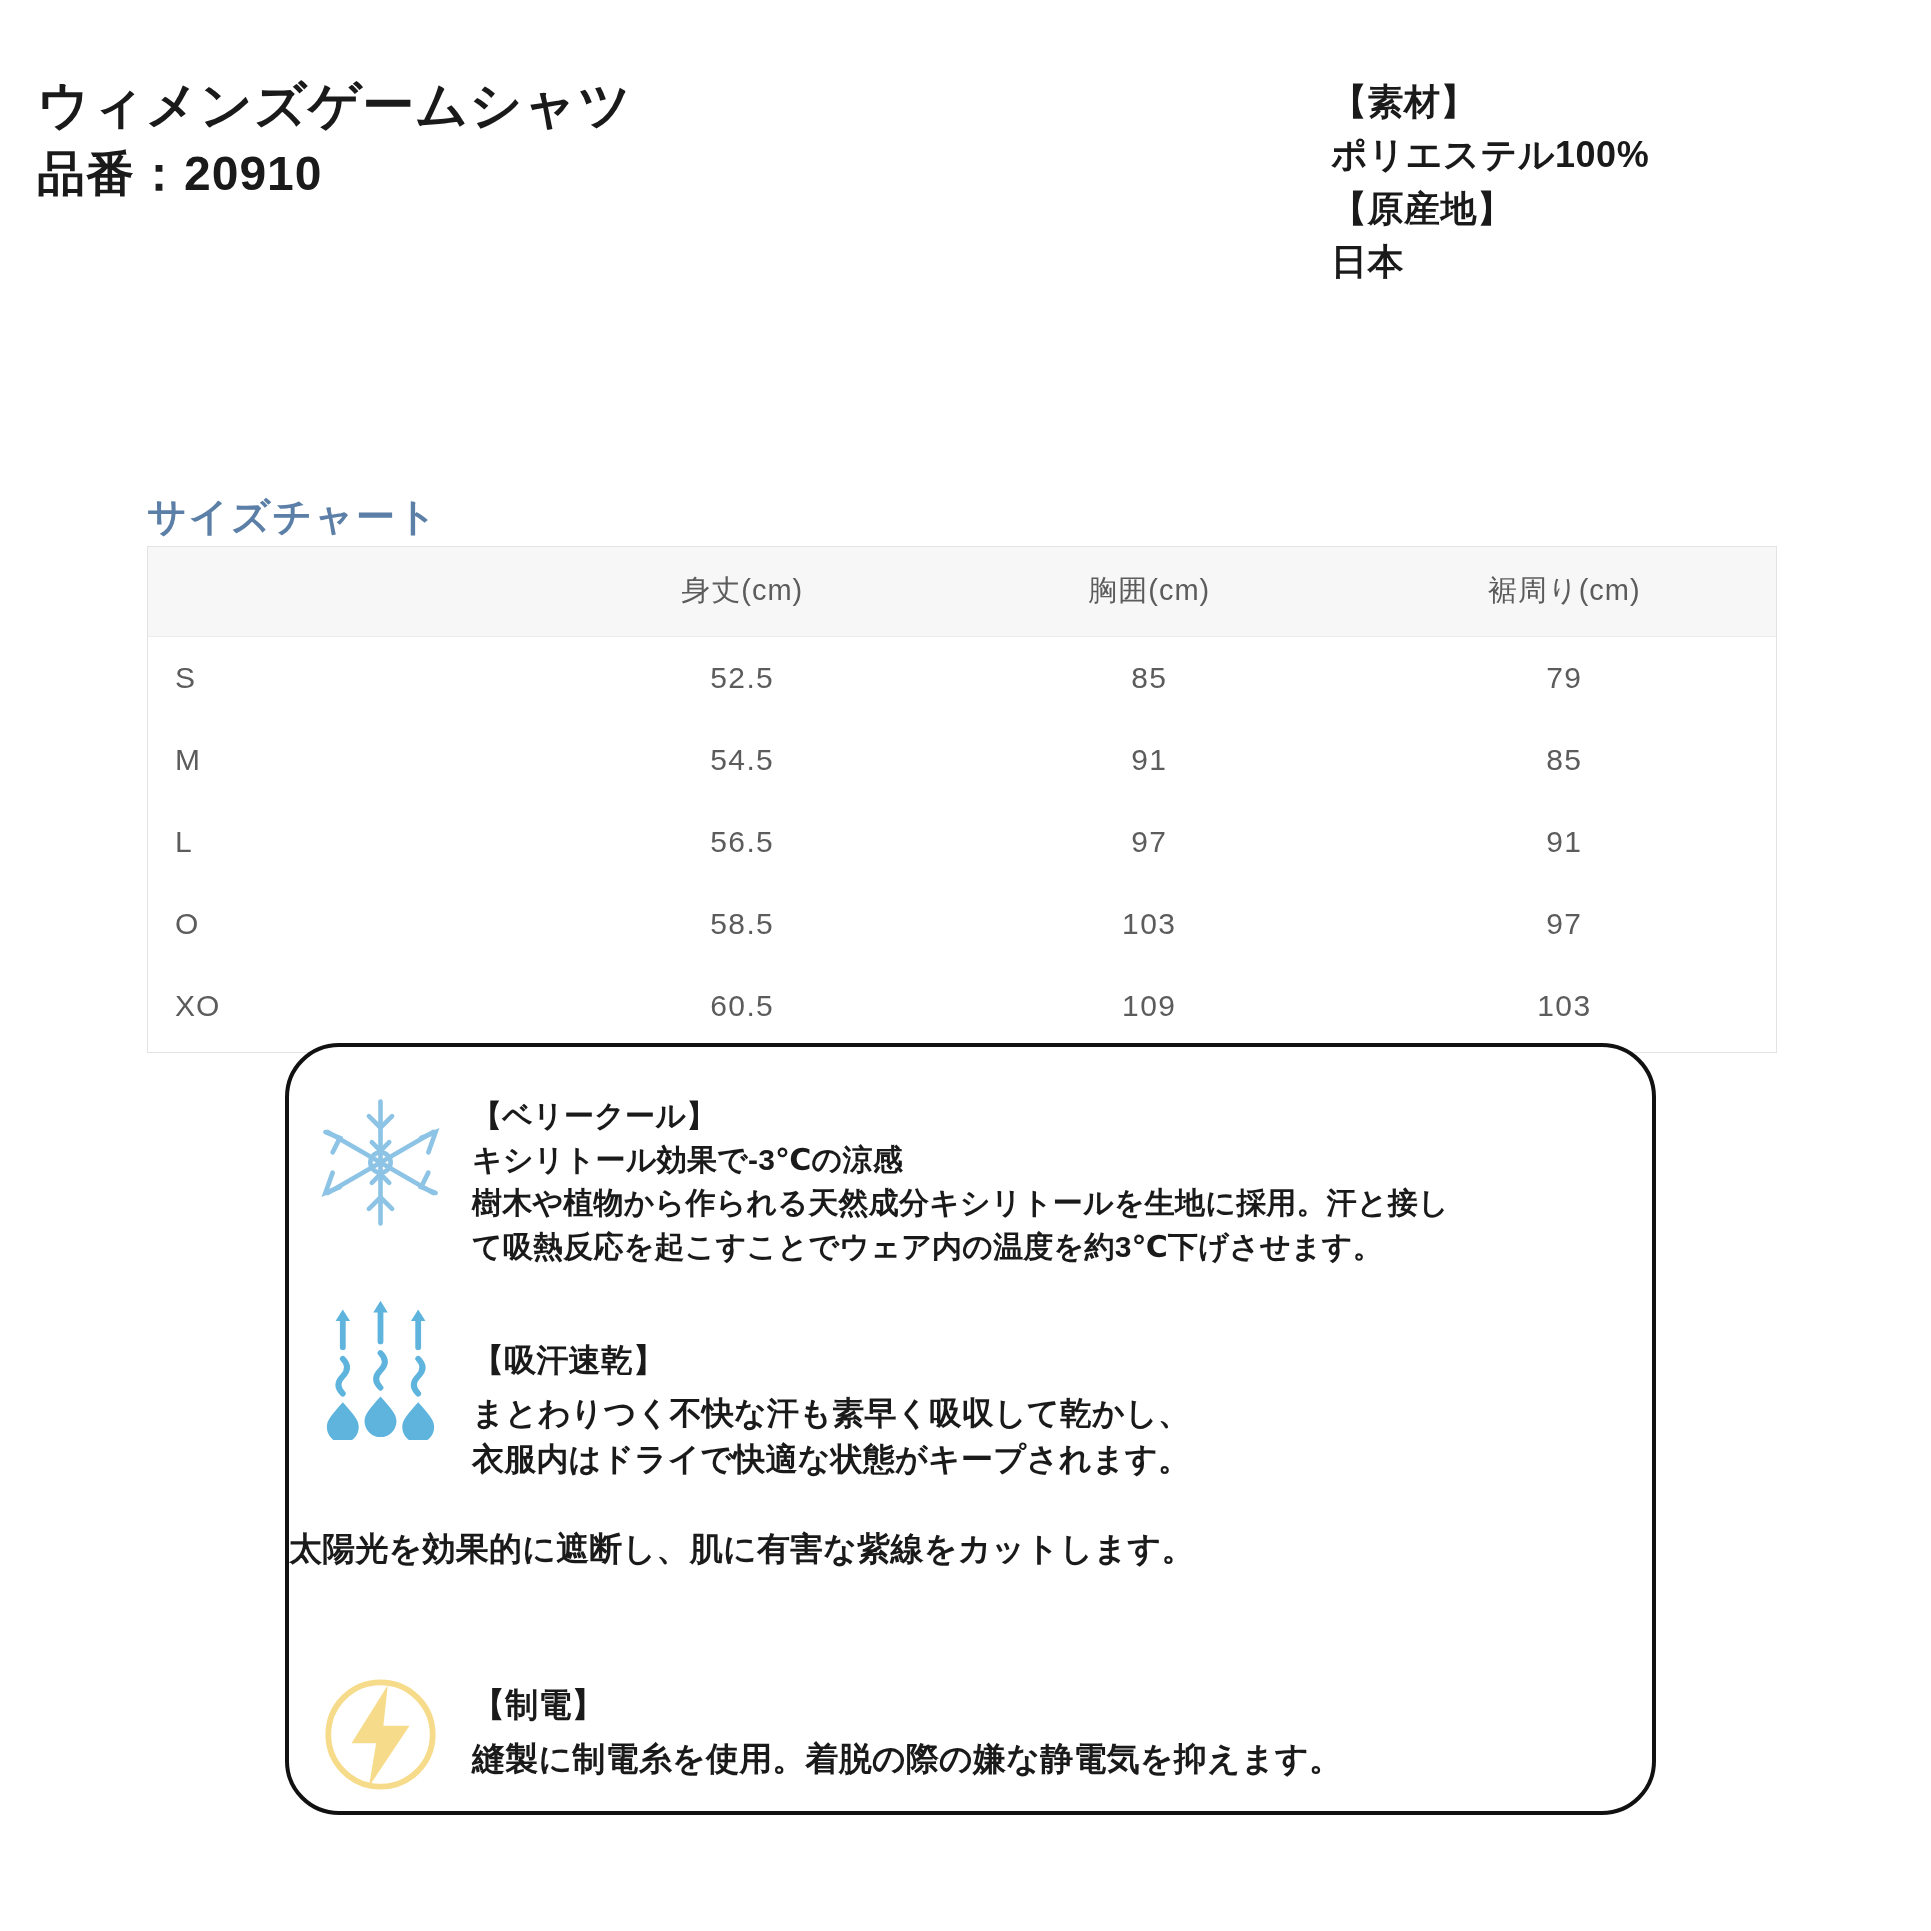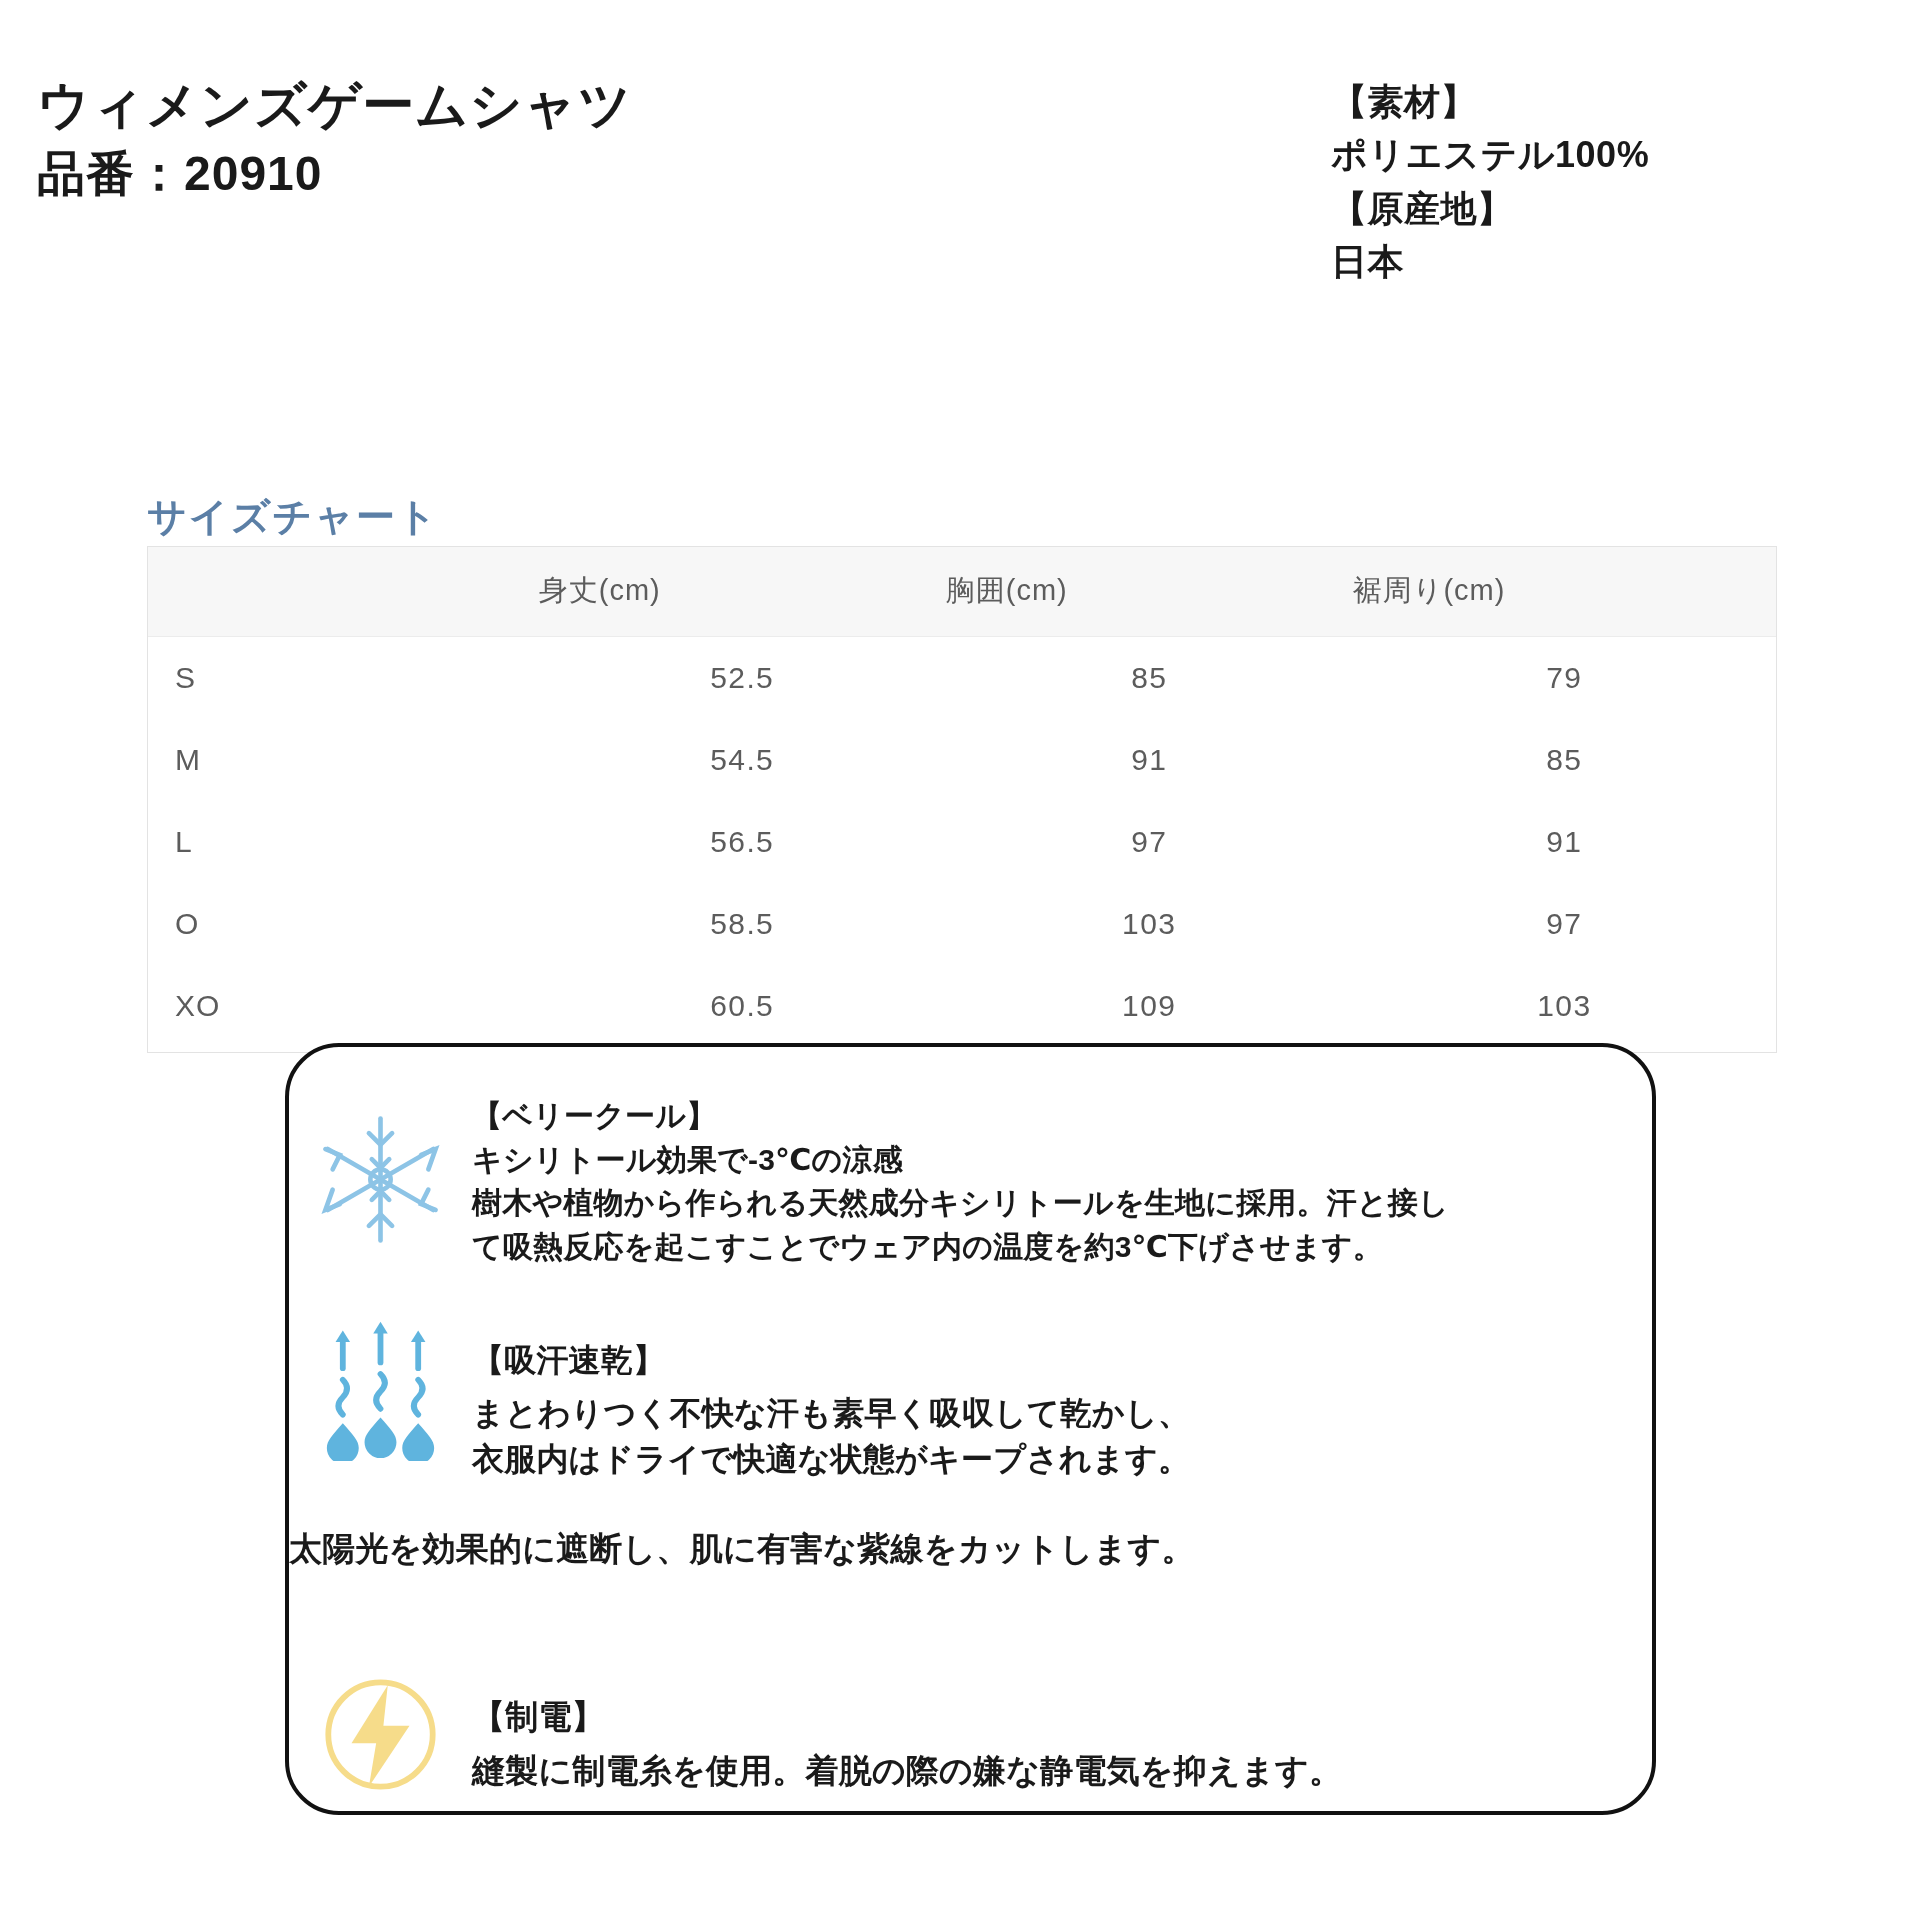--- a/index.html
+++ b/index.html
@@ -95,21 +95,21 @@
     border-collapse: collapse;
     width: 100%;
     table-layout: fixed;
   }
   table.size-table thead th {
     background: #f7f7f7;
     font-size: 29px;
     font-weight: normal;
     color: #5c5c5c;
     padding: 24px 0 25px 0;
-    text-align: left;
+    text-align: center;
     letter-spacing: 1px;
     border-bottom: 1px solid #ececec;
   }
   table.size-table thead th.col-size {
     text-align: left;
     padding-left: 27px;
   }
   table.size-table tbody td {
     font-size: 30px;
     color: #5c5c5c;
@@ -140,21 +140,21 @@
     border: 4.8px solid #111111;
     border-radius: 54px;
     box-sizing: border-box;
     background: #ffffff;
   }
   .feature-row {
     position: absolute;
     left: 0;
     width: 100%;
     display: flex;
-    align-items: center;
+    align-items: flex-start;
   }
   .feature-icon {
     width: 183px;
     min-width: 183px;
     display: flex;
     justify-content: center;
     align-items: flex-start;
     padding-top: 1.9px;
   }
   .feature-text {

